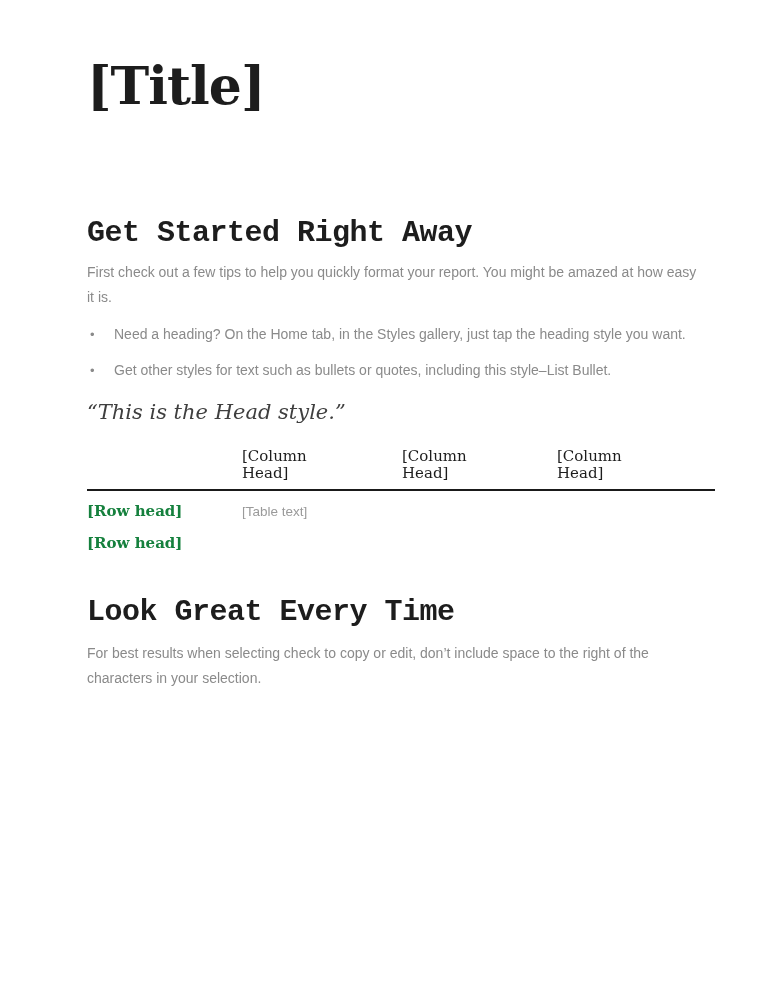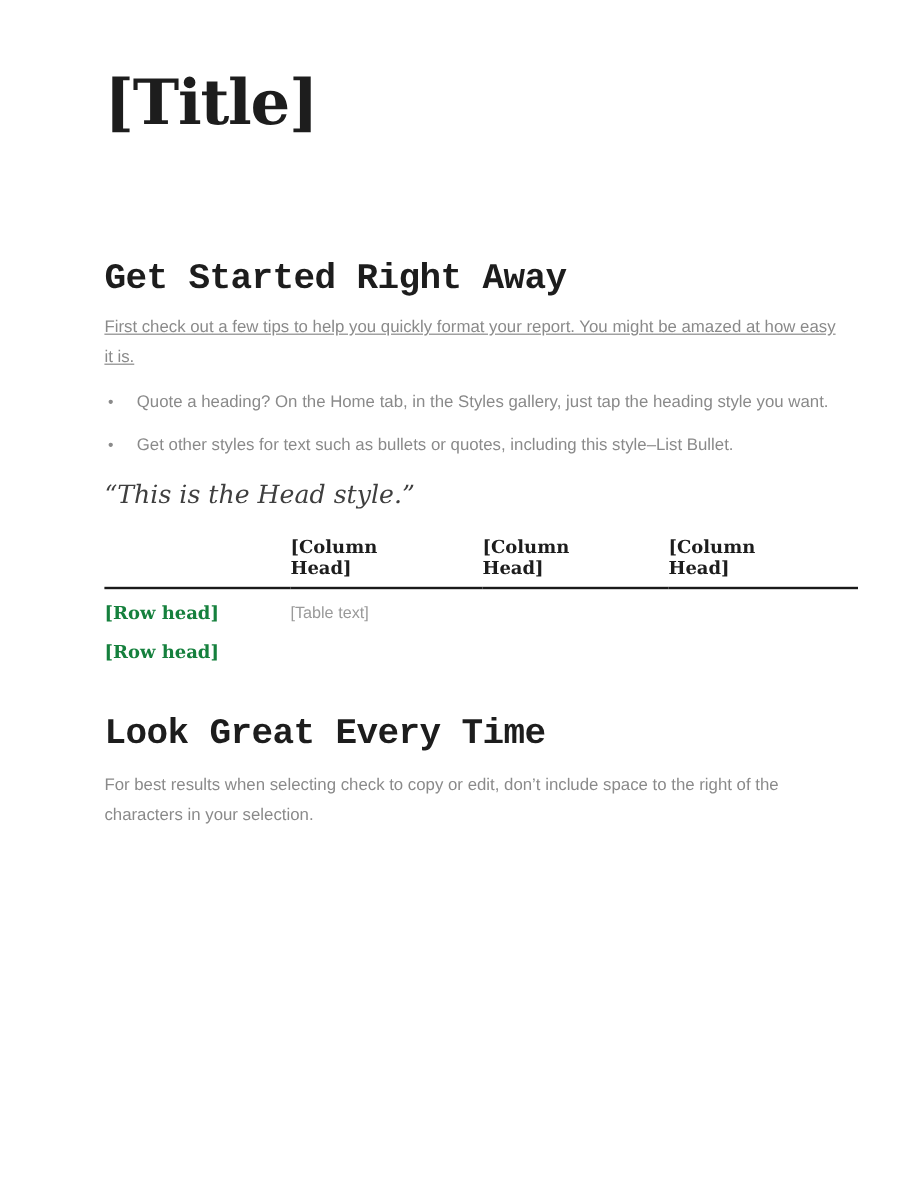--- a/index.html
+++ b/index.html
@@ -29,21 +29,21 @@
     letter-spacing: -0.5px;
   }
   .h-get-started { margin-top: 100px; }
   .h-look-great { margin-top: 40px; }
   .body-para {
     font-size: 14px;
     line-height: 25px;
     color: #8a8a8a;
   }
   .p1 { margin-top: 13px; }
-  .p2 { margin-top: 10px; text-decoration: underline; }
+  .p2 { margin-top: 10px; }
   .p-look { margin-top: 12px; }
   ul.bullet-list {
     list-style: none;
     margin-top: 12px;
   }
   ul.bullet-list li {
     position: relative;
     padding-left: 27px;
     font-size: 14px;
     line-height: 25px;
@@ -73,21 +73,21 @@
   }
   .doc-table .th {
     border-bottom: 2px solid #1a1a1a;
     padding-bottom: 7px;
     display: flex;
     align-items: flex-end;
     min-height: 42px;
   }
   .col-head-text {
     font-family: "DejaVu Serif", "Liberation Serif", serif;
-    font-weight: 700;
+    font-weight: 400;
     font-size: 15px;
     line-height: 17px;
     color: #1d1d1d;
     display: inline-block;
     max-width: 84px;
   }
   .doc-table .td {
     padding-top: 11px;
     min-height: 32px;
   }
@@ -112,21 +112,21 @@
   <h1 class="doc-title">[Title]</h1>
 
   <h2 class="section-heading h-get-started">Get Started Right Away</h2>
 
 
   <p class="body-para p2">First check out a few tips to help you quickly format your report. You might be amazed at how easy it is.</p>
 
   <ul class="bullet-list">
     <li>
       <span class="bullet-dot">•</span>
-      <span>Quote a heading? On the Home tab, in the Styles gallery, just tap the heading style you want.</span>
+      <span>Need a heading? On the Home tab, in the Styles gallery, just tap the heading style you want.</span>
     </li>
     <li>
       <span class="bullet-dot">•</span>
       <span>Get other styles for text such as bullets or quotes, including this style–List Bullet.</span>
     </li>
   </ul>
 
   <p class="quote-line">“This is the Head style.”</p>
 
   <div class="doc-table">

